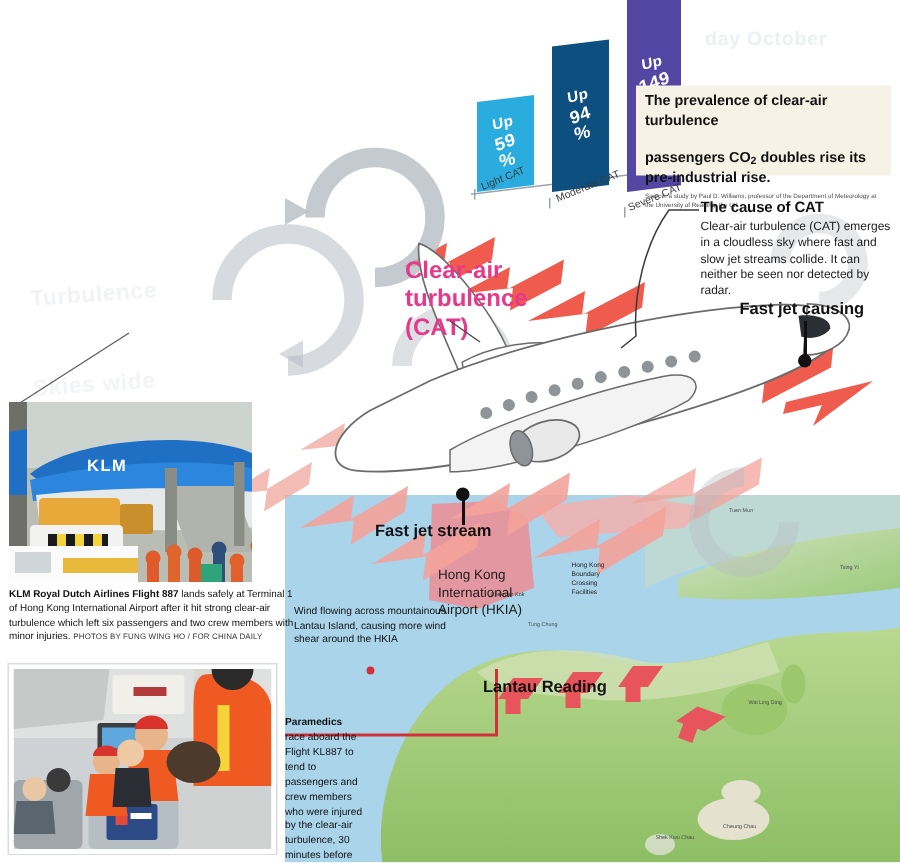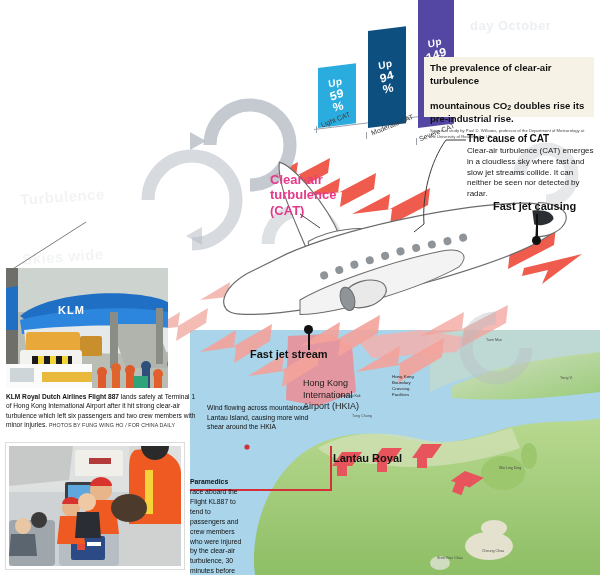--- a/index.html
+++ b/index.html
@@ -49,41 +49,41 @@
   .prevbox .head{font-size:9.6px;line-height:1.32;font-weight:bold;color:#111;}
   .prevbox .head .sub{font-size:7px;vertical-align:-1px;}
   .prevbox .src{font-size:4.2px;line-height:1.35;color:#4a4a4a;margin-top:3px;}
 
   
   .cause{position:absolute;left:467px;top:133px;width:132px;}
   .cause h3{margin:0;font-size:10px;font-weight:bold;color:#111;letter-spacing:-.1px;}
   .cause p{margin:2px 0 0 0;font-size:8px;line-height:1.35;color:#1a1a1a;}
 
   
-  .cat-label{position:absolute;left:270px;top:172px;font-size:13px;font-weight:bold;
+  .cat-label{position:absolute;left:270px;top:172px;font-size:16px;font-weight:bold;
         color:#e5398b;line-height:1.18;}
   .fastjet{position:absolute;left:493px;top:200px;font-size:11px;font-weight:bold;color:#111;}
   .slowjet{position:absolute;left:250px;top:348px;font-size:11px;font-weight:bold;color:#111;}
   .dot{position:absolute;width:9px;height:9px;border-radius:50%;background:#111;}
   .leader{position:absolute;background:#111;width:2px;}
 
   
   .photo{position:absolute;overflow:hidden;}
   #photo1{left:6px;top:268px;width:162px;height:120px;}
   #photo2{left:6px;top:443px;width:178px;height:126px;border:3px solid #fff;box-sizing:border-box;box-shadow:0 0 0 1px #dcdcdc;}
 
   .cap1{position:absolute;left:6px;top:392px;width:196px;font-size:6.6px;line-height:1.42;color:#111;}
   .cap1 b{font-weight:bold;}
   .cap1 .credit{font-size:5.3px;color:#333;letter-spacing:.1px;}
 
   .cap2{position:absolute;left:190px;top:477px;width:56px;font-size:6.8px;line-height:1.46;color:#111;}
   .cap2 b{font-weight:bold;display:block;}
 
   
-  .mlab{position:absolute;color:#1c1c1c;margin-left:11px;}
+  .mlab{position:absolute;color:#1c1c1c;}
   #hkia{left:292px;top:378px;font-size:9px;line-height:1.3;}
   #lantau{left:322px;top:452px;font-size:11px;font-weight:bold;color:#111;}
   #hkbcf{left:381px;top:374px;font-size:4.4px;line-height:1.35;color:#222;}
   #chek{left:327px;top:394px;font-size:3.6px;color:#333;}
   #windtxt{left:196px;top:403px;width:104px;font-size:6.8px;line-height:1.42;color:#111;}
   .tinymap{position:absolute;font-size:3.6px;color:#4a4a4a;}
 
   .redline{position:absolute;background:#d3303a;}
 
   svg{display:block;}
@@ -244,21 +244,21 @@
 
     <div class="catlabel" style="left:10px;top:122px;">Light CAT</div>
     <div class="catlabel" style="left:60px;top:130px;">Moderate CAT</div>
     <div class="catlabel" style="left:108px;top:136px;">Severe CAT</div>
   </div>
 
   <div class="prevbox">
     <div class="head">
       <span>The prevalence of clear-air turbulence</span><br>
       <br>
-      <span>mountainous CO</span><sub class="sub">2</sub><span> doubles rise its</span><br>
+      <span>passengers CO</span><sub class="sub">2</sub><span> doubles rise its</span><br>
       <span>pre-industrial rise.</span>
     </div>
     <div class="src">Source: a study by Paul D. Williams, professor of the Department of Meteorology at the University of Reading, the UK</div>
   </div>
 
   <div class="cause">
     <h3>The cause of CAT</h3>
     <p>Clear-air turbulence (CAT) emerges in a cloudless sky where fast and slow jet streams collide. It can neither be seen nor detected by radar.</p>
   </div>
 
@@ -395,21 +395,21 @@
   </div>
 
   <div class="mlab" id="hkbcf">
     <span>Hong Kong</span><br>
     <span>Boundary</span><br>
     <span>Crossing</span><br>
     <span>Facilities</span>
   </div>
 
   <div class="mlab" id="chek">Chek Lap Kok</div>
-  <div class="mlab" id="lantau">Lantau Royal</div>
+  <div class="mlab" id="lantau">Lantau Reading</div>
   <div class="mlab" id="windtxt">Wind flowing across mountainous Lantau Island, causing more wind shear around the HKIA</div>
 
   <div id="tiny-map-labels">
       <div class="tinymap" style="left: 352px; top: 414px;">Tung Chung</div>
       <div class="tinymap" style="left: 499px; top: 466px;">Wai Ling Ding</div>
       <div class="tinymap" style="left: 482px; top: 549px;">Cheung Chau</div>
       <div class="tinymap" style="left: 437px; top: 556px;">Shek Kwu Chau</div>
       <div class="tinymap" style="left: 560px; top: 376px;">Tsing Yi</div>
       <div class="tinymap" style="left: 486px; top: 338px;">Tuen Mun</div>
     </div>

